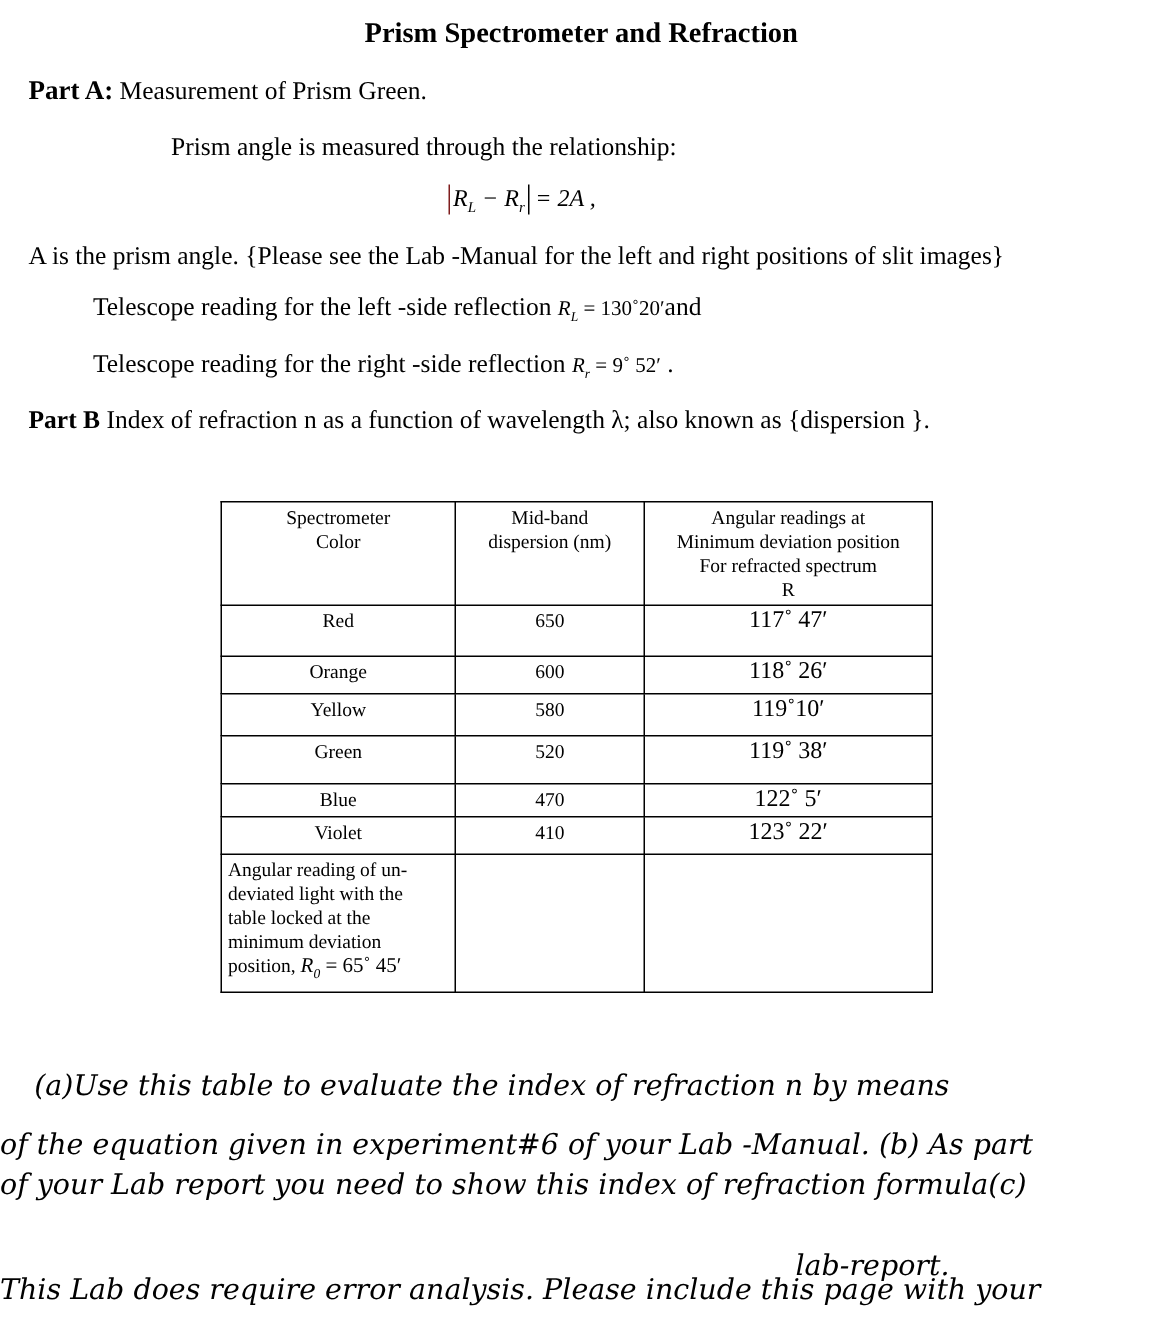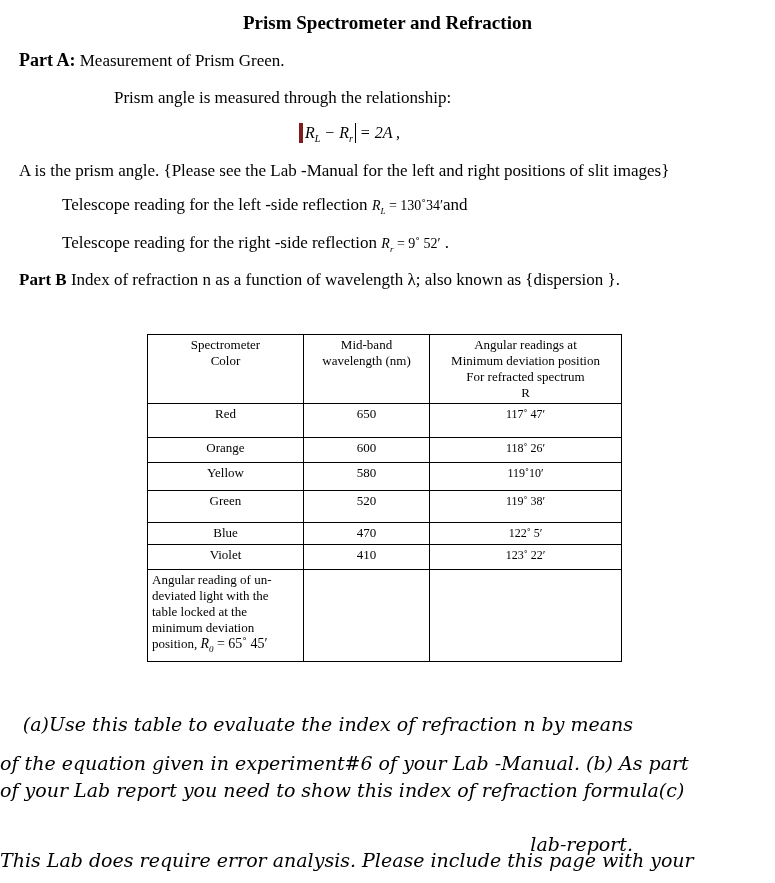--- a/index.html
+++ b/index.html
@@ -3,33 +3,33 @@
 <meta charset="utf-8">
 <style>
   html, body { margin:0; padding:0; background:#ffffff; }
   body { width:775px; height:883px; position:relative; overflow:hidden; color:#000; font-family:"Liberation Serif", serif; }
   .abs { position:absolute; white-space:nowrap; }
   .title { left:0; width:775px; top:12px; text-align:center; font-weight:bold; font-size:19px; }
   .partA { left:19px; top:50px; font-size:17px; }
   .partA b { font-size:18px;margin-top:32px; }
   .rel { left:98px; top:88px; font-size:17px;margin-left:16px; }
   .eq { left:299px; top:123px; font-size:16px; font-style:italic; }
-  .eq .bar { display:inline-block; border-left:4px solid #7f1d1d; border-right:1px solid #000; padding:0 2px; height:20px; line-height:20px; }
+  .eq .bar { display:inline-block; border-left:1px solid #7f1d1d; border-right:1px solid #000; padding:0 2px; height:20px; line-height:20px; }
   .eq sub { font-size:10px; }
   .aline { left:19px; top:161px; font-size:17px; }
   .tl { left:62px; top:195px; font-size:17px; }
   .tr { left:62px; top:233px; font-size:17px; }
   .math { font-size:14px; }
   .math i { font-style:italic; }
   .math sub { font-size:9px; font-style:italic; }
   .partB { left:19px; top:270px; font-size:17px; }
   table.data { position:absolute; left:147px; top:334px; border-collapse:collapse; font-size:13px; }
   table.data td { border:1px solid #000; vertical-align:top; text-align:center; padding:2px 4px; line-height:16px; }
   .c1 { width:147px; } .c2 { width:117px;margin-top:19px; } .c3 { width:183px; }
-  .ang { font-size:12px; }
+  .ang { font-size:16px; }
   td.left { text-align:left !important; }
   .note { left:0; width:633px; text-align:right; font-family:"DejaVu Serif", serif; font-style:italic; font-size:19px; }
 </style>
 </head>
 <body>
 
 <div class="abs title">Prism Spectrometer and Refraction</div>
 
 <div class="abs partA">
   <b>Part A:</b>
@@ -39,21 +39,21 @@
 <div class="abs rel">Prism angle is measured through the relationship:</div>
 
 <div class="abs eq">
   <span class="bar"><span>R</span><sub>L</sub><span> − </span><span>R</span><sub>r</sub></span><span> = 2A ,</span>
 </div>
 
 <div class="abs aline">A is the prism angle. {Please see the Lab -Manual for the left and right positions of slit images}</div>
 
 <div class="abs tl">
   <span>Telescope reading for the left -side reflection</span>
-  <span class="math"><i>R</i><sub>L</sub><span> = 130˚34′</span></span><span>and</span>
+  <span class="math"><i>R</i><sub>L</sub><span> = 130˚20′</span></span><span>and</span>
 </div>
 
 <div class="abs tr">
   <span>Telescope reading for the right -side reflection</span>
   <span class="math"><i>R</i><sub>r</sub><span> = 9˚ 52′</span></span><span> .</span>
 </div>
 
 <div class="abs partB">
   <b>Part B</b>
   <span>Index of refraction n as a function of wavelength λ; also known as {dispersion }.</span>
@@ -61,21 +61,21 @@
 
 <table class="data">
   <tbody>
       <tr style="height:68px">
     <td class="c1">
           <div>Spectrometer</div>
           <div>Color</div>
         </td>
     <td class="c2">
           <div>Mid-band</div>
-          <div>wavelength (nm)</div>
+          <div>dispersion (nm)</div>
         </td>
     <td class="c3">
           <div>Angular readings at</div>
           <div>Minimum deviation position</div>
           <div>For refracted spectrum</div>
           <div>R</div>
         </td>
   </tr>
   <tr style="height:34px">
     <td>Red</td>

